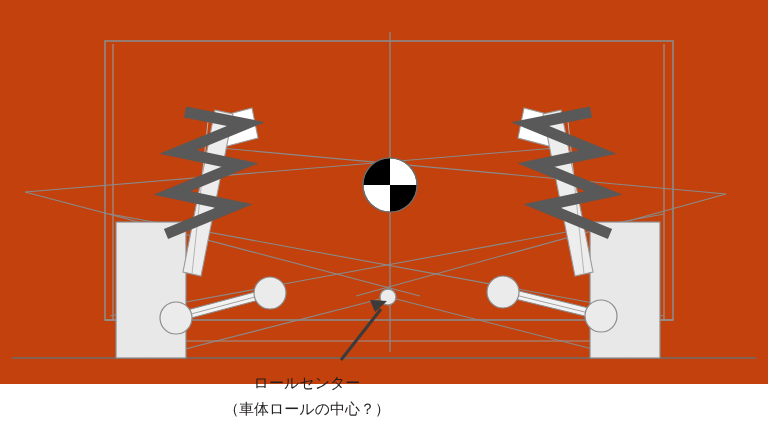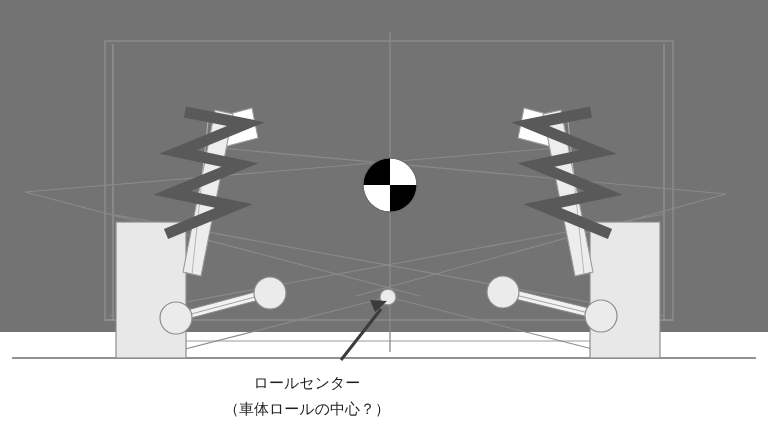--- a/index.html
+++ b/index.html
@@ -9,22 +9,22 @@
   }
   body {
     width: 768px;
     height: 432px;
     font-family: "Liberation Sans", sans-serif;
     overflow: hidden;
   }
   #stage {
     position: relative;
     width: 768px;
-    height: 332px;
-    background: #737373;
+    height: 384px;
+    background: #c2410c;
   }
   svg#diagram {
     display: block;
     width: 768px;
     height: 432px;
   }
   .cap-label {
     font-family: "Liberation Sans", sans-serif;
     font-size: 15px;
     fill: #231f20;

